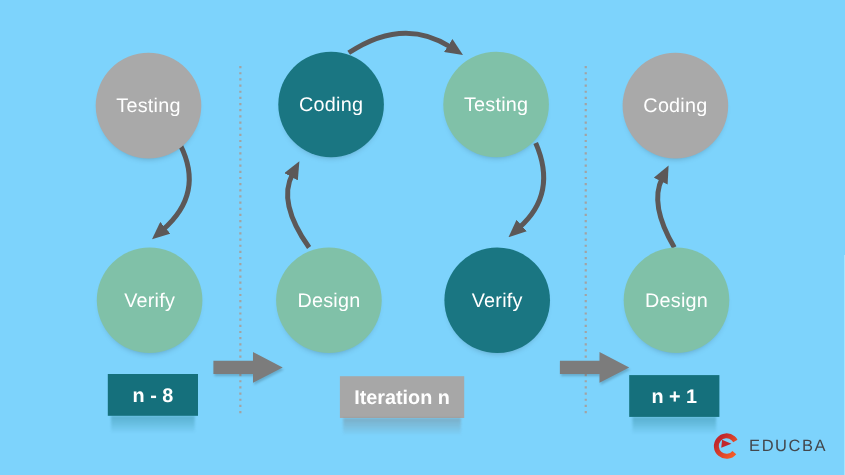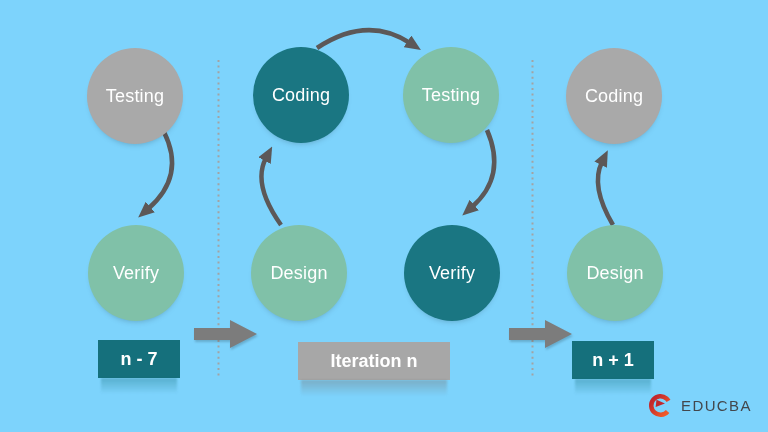--- a/index.html
+++ b/index.html
@@ -128,36 +128,36 @@
     <polygon class="block-arrow" points="509,328 545,328 545,320 572,334 545,348 545,340 509,340"></polygon>
   </svg>
 
   <div class="circle gray" style="left:87px; top:48px">
     <span class="circle-label">Testing</span>
   </div>
   <div class="circle green" style="left:88px; top:225px">
     <span class="circle-label">Verify</span>
   </div>
   <div class="badge teal-badge" style="left:98px; top:340px; width:82px">
-    <span class="badge-label">n - 7</span>
+    <span class="badge-label">n - 8</span>
   </div>
 
   <div class="circle teal" style="left:253px; top:47px">
     <span class="circle-label">Coding</span>
   </div>
   <div class="circle green" style="left:403px; top:47px">
     <span class="circle-label">Testing</span>
   </div>
   <div class="circle green" style="left:251px; top:225px">
     <span class="circle-label">Design</span>
   </div>
   <div class="circle teal" style="left:404px; top:225px">
     <span class="circle-label">Verify</span>
   </div>
-  <div class="badge gray-badge" style="left:298px; top:342px; width:152px">
+  <div class="badge gray-badge" style="left:309px; top:342px; width:113px">
     <span class="badge-label">Iteration n</span>
   </div>
 
   <div class="circle gray" style="left:566px; top:48px">
     <span class="circle-label">Coding</span>
   </div>
   <div class="circle green" style="left:567px; top:225px">
     <span class="circle-label">Design</span>
   </div>
   <div class="badge teal-badge" style="left:572px; top:341px; width:82px">

